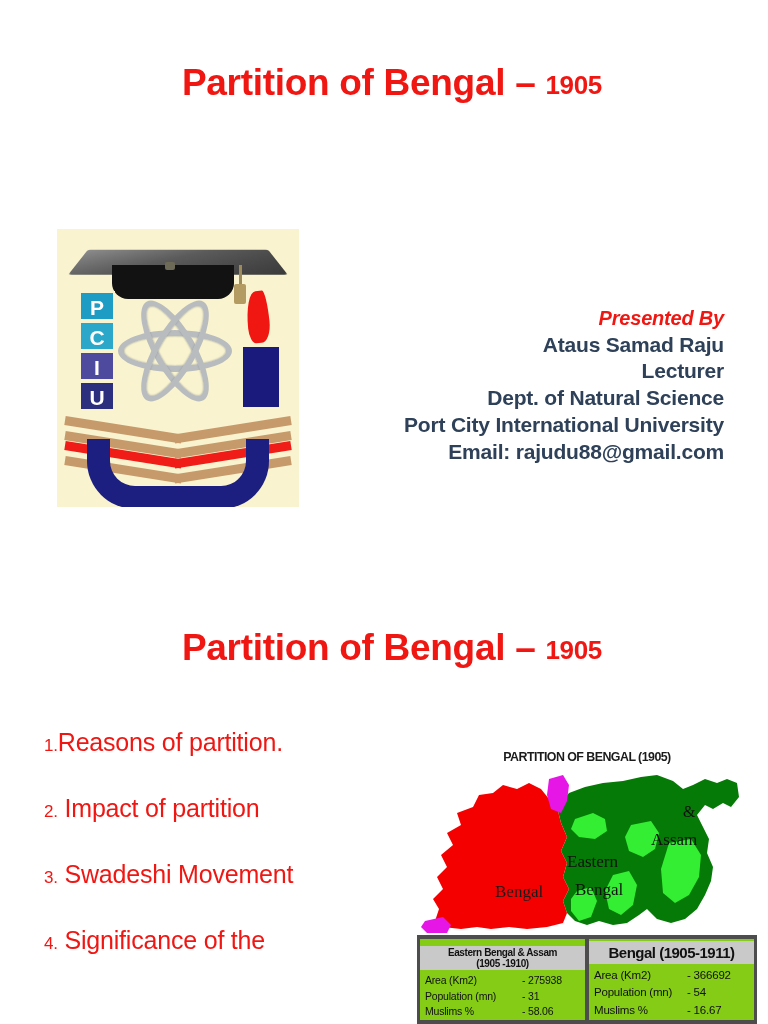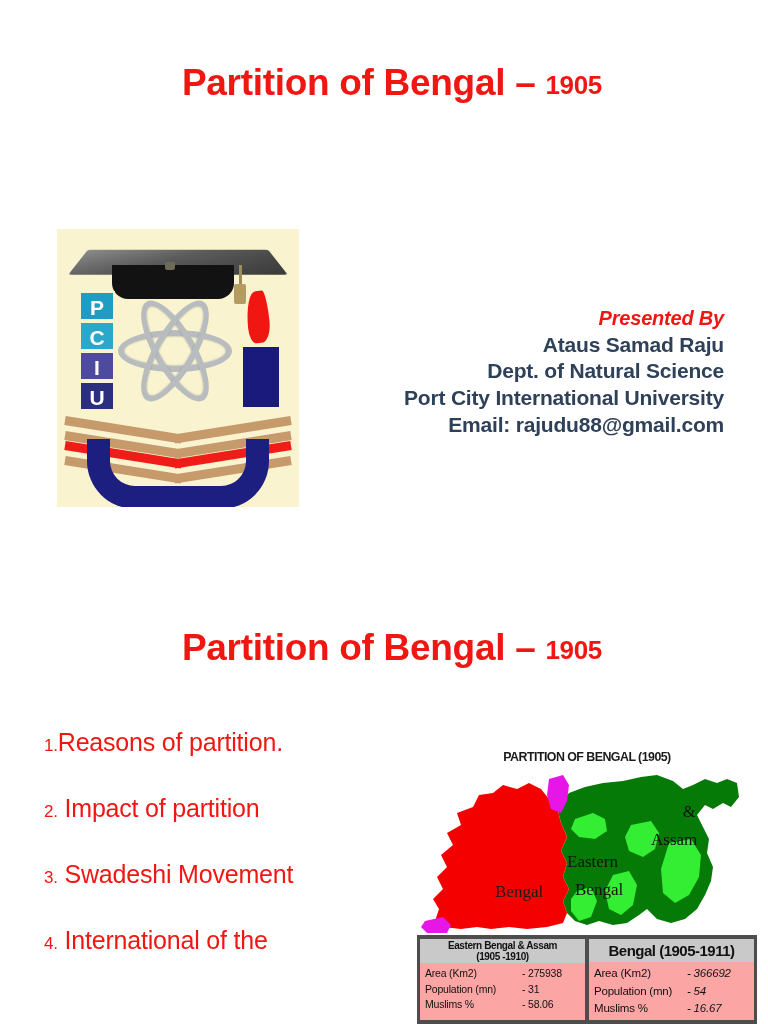--- a/index.html
+++ b/index.html
@@ -174,38 +174,38 @@
   }
   .map-svg { position: absolute; left: 0; top: 16px; }
 
   .map-tables {
     position: absolute; left: 0; top: 188px;
     width: 340px; height: 89px;
     background: #4d4d4d;
     padding: 4px 3px;
     display: flex; gap: 4px;
   }
-  .tbl { background: #fca5a5; flex: 1; display: flex; flex-direction: column; }
+  .tbl { background: #84cc16; flex: 1; display: flex; flex-direction: column; justify-content: flex-end; }
   .tbl .hd {
     background: #c9c9c9; color: #111;
     font-weight: bold; text-align: center;
     padding: 2px 0 1px;
     line-height: 1.05;
   }
   .tbl-left .hd { font-size: 10px; letter-spacing: -0.4px; }
   .tbl-right .hd { font-size: 15px; letter-spacing: -0.5px; padding: 4px 0 3px; }
   .tbl .rows { padding: 3px 5px 0 5px; }
   .tbl .row {
     display: flex; font-size: 10.5px; color: #111;
     line-height: 1.48; letter-spacing: -0.2px;
   }
   .tbl-right .row { font-size: 11.5px; line-height: 1.55; }
   .tbl .row .k { flex: 1; }
   .tbl .row .v { width: 58px; }
-  .tbl-right .row .v { width: 62px; font-style: italic; }
+  .tbl-right .row .v { width: 62px; }
 </style>
 </head>
 <body>
 
 <div class="page">
 
   <div class="slide1">
 
     <div class="deck-title t1">
       <span>Partition of Bengal – </span><span class="yr">1905</span>
@@ -254,20 +254,21 @@
             </div>
         </div>
 
         <div class="bigu"></div>
       </div>
     </div>
 
     <div class="presenter">
       <div class="presented-by">Presented By</div>
       <div class="line">Ataus Samad Raju</div>
+      <div class="line">Lecturer</div>
       <div class="line">Dept. of Natural Science</div>
       <div class="line">Port City International University</div>
       <div class="line">Email: rajudu88@gmail.com</div>
     </div>
   </div>
 
   <div class="slide2">
 
     <div class="deck-title t2">
       <span>Partition of Bengal – </span><span class="yr">1905</span>
@@ -277,21 +278,21 @@
       <div class="bullet">
         <span class="n">1.</span><span>Reasons of partition.</span>
       </div>
       <div class="bullet">
         <span class="n">2.</span><span> Impact of partition</span>
       </div>
       <div class="bullet">
         <span class="n">3.</span><span> Swadeshi Movement</span>
       </div>
       <div class="bullet">
-        <span class="n">4.</span><span> International of the</span>
+        <span class="n">4.</span><span> Significance of the</span>
       </div>
     </div>
 
     <div class="map">
       <div class="map-title">PARTITION OF BENGAL (1905)</div>
 
       <svg class="map-svg" width="340" height="180" viewBox="0 0 340 180">
 
         <path fill="#067a06" d="
           M140,44 L152,30 L168,24 L186,20 L206,18 L224,14 L240,12 L256,18 L266,26

